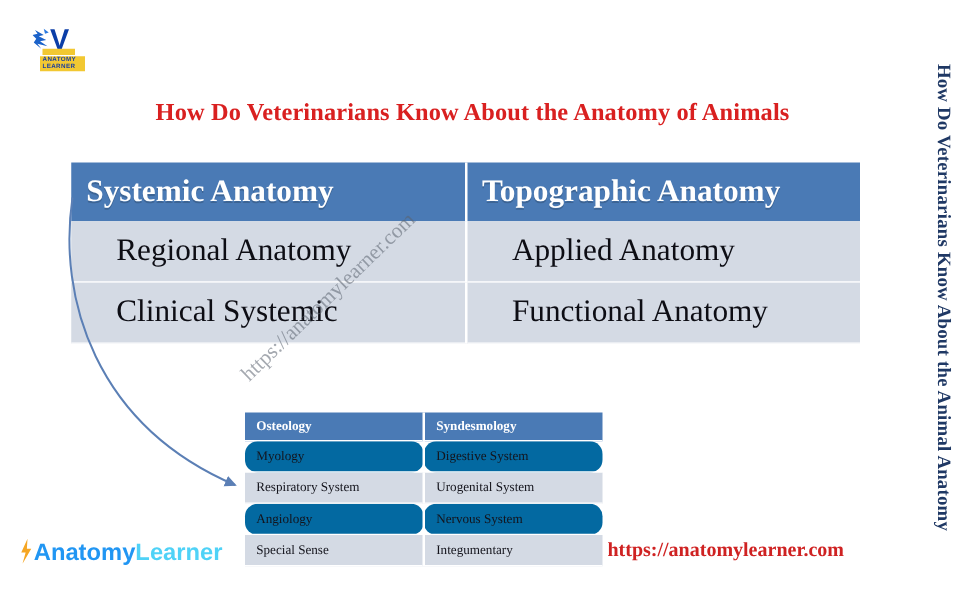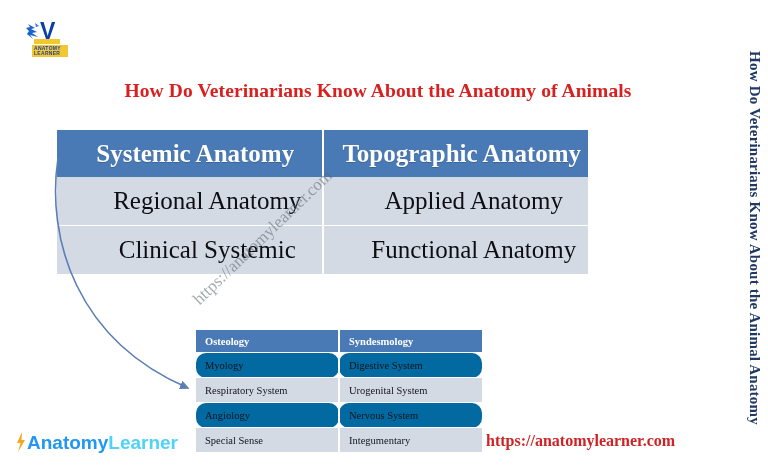--- a/index.html
+++ b/index.html
@@ -36,22 +36,22 @@
   
   #headline{
     position:absolute;left:0;top:80px;width:716px;text-align:center;
     font-family:"Liberation Serif", serif;
     font-weight:700;font-size:19.5px;color:#d92020;
     letter-spacing:.1px;white-space:nowrap;margin-left:20px;
   }
 
   
   #main-table{
-    position:absolute;left:57px;top:130px;width:531px;
-    border-collapse:collapse;table-layout:fixed;text-align:center;
+    position:absolute;left:57px;top:130px;width:631px;
+    border-collapse:collapse;table-layout:fixed;
   }
   #main-table td{
     padding:0 0 0 12px;
     height:48px;vertical-align:middle;
     font-family:"Liberation Serif", serif;
     font-size:25px;color:#0d0d14;
     white-space:nowrap;
     border-right:2px solid #ffffff;
   }
   #main-table td:last-child{border-right:none;}

